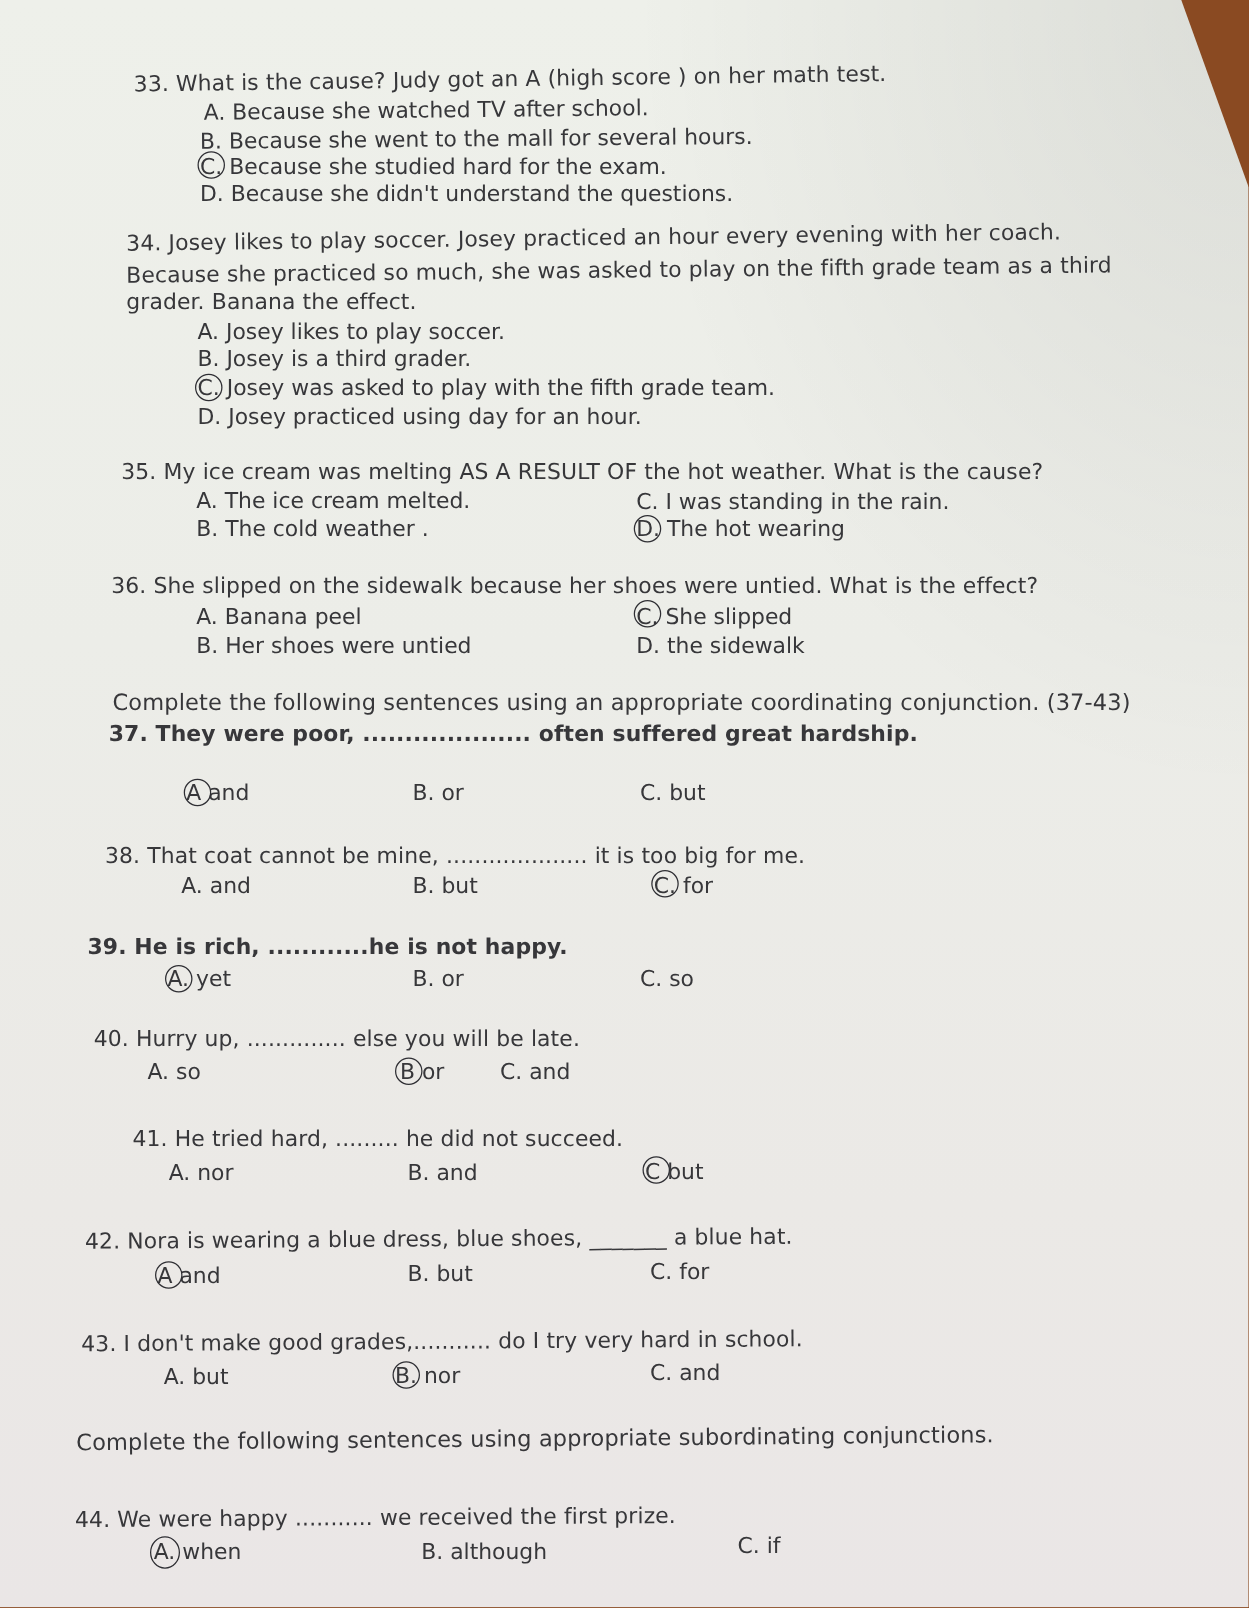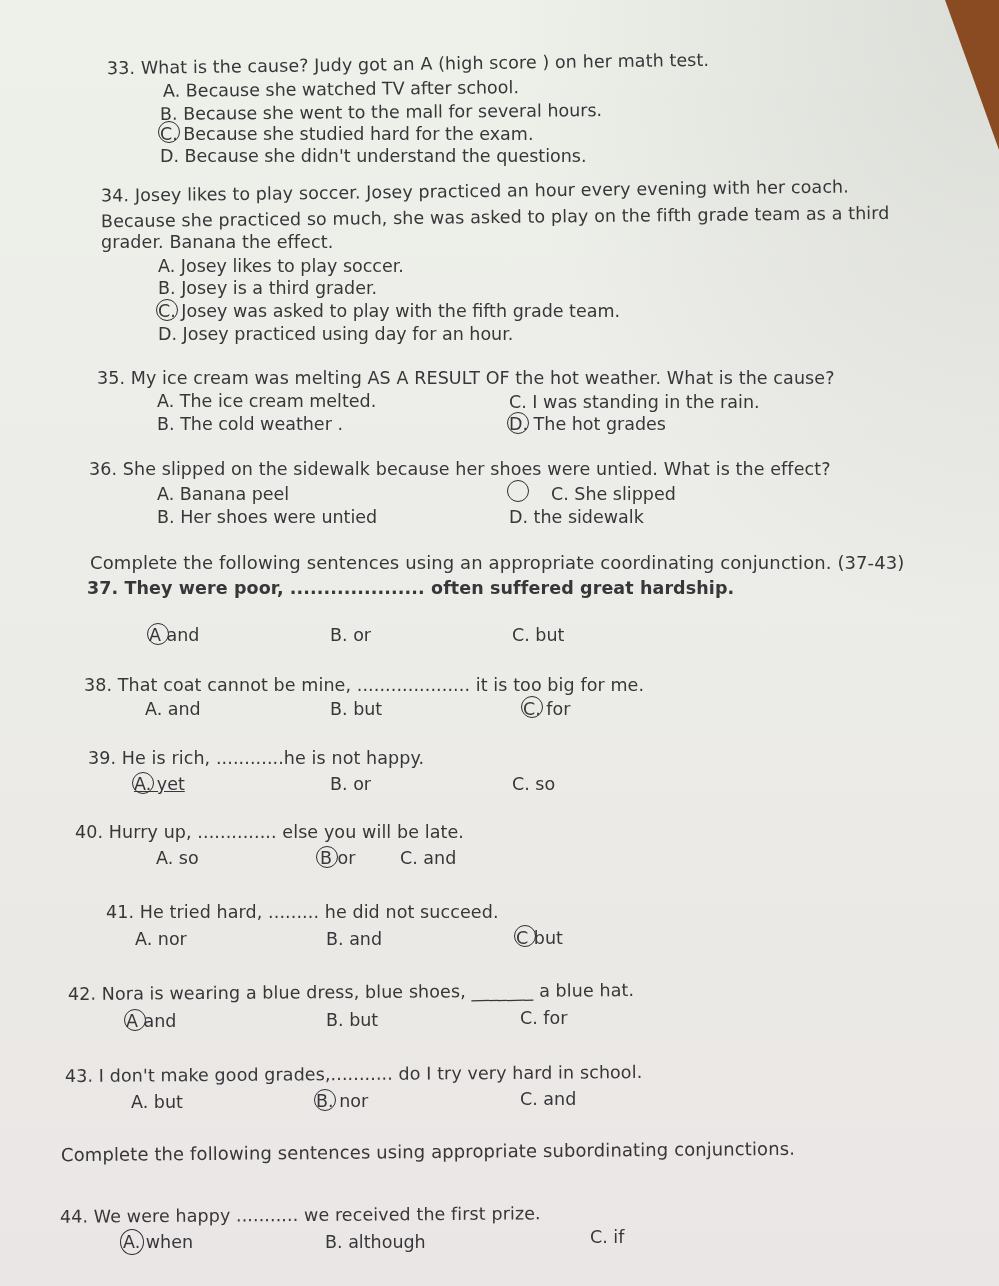--- a/index.html
+++ b/index.html
@@ -49,52 +49,52 @@
 <div class="opt" style="left:158px;top:256px;">A. Josey likes to play soccer.</div>
 <div class="opt" style="left:158px;top:278px;">B. Josey is a third grader.</div>
 <div class="opt" style="left:158px;top:301px;">C. Josey was asked to play with the fifth grade team.</div>
 <div class="circle" style="left:160px;top:300px;"></div>
 <div class="opt" style="left:158px;top:324px;">D. Josey practiced using day for an hour.</div>
 
 <div class="line" style="left:97px;top:368px;">35. My ice cream was melting AS A RESULT OF the hot weather. What is the cause?</div>
 <div class="opt" style="left:157px;top:391px;">A. The ice cream melted.</div>
 <div class="opt" style="left:509px;top:392px;">C. I was standing in the rain.</div>
 <div class="opt" style="left:157px;top:414px;">B. The cold weather .</div>
-<div class="opt" style="left:509px;top:414px;">D. The hot grades</div>
+<div class="opt" style="left:509px;top:414px;">D. The hot wearing</div>
 <div class="circle" style="left:511px;top:413px;"></div>
 
 <div class="line" style="left:89px;top:459px;">36. She slipped on the sidewalk because her shoes were untied. What is the effect?</div>
 <div class="opt" style="left:157px;top:484px;">A. Banana peel</div>
-<div class="opt" style="left:509px;top:484px;margin-left:42px;">C. She slipped</div>
+<div class="opt" style="left:509px;top:484px;">C. She slipped</div>
 <div class="circle" style="left:511px;top:481px;"></div>
 <div class="opt" style="left:157px;top:507px;">B. Her shoes were untied</div>
 <div class="opt" style="left:509px;top:507px;">D. the sidewalk</div>
 
 <div class="line heading" style="left:90px;top:552px;">Complete the following sentences using an appropriate coordinating conjunction. (37-43)</div>
 
 <div class="line" style="left:87px;top:578px;font-weight:bold;">37. They were poor, .................... often suffered great hardship.</div>
 <div class="opt" style="left:149px;top:625px;">A and</div>
 <div class="circle" style="left:151px;top:624px;"></div>
 <div class="opt" style="left:330px;top:625px;">B. or</div>
 <div class="opt" style="left:512px;top:625px;">C. but</div>
 
 <div class="line" style="left:84px;top:675px;">38. That coat cannot be mine, .................... it is too big for me.</div>
 <div class="opt" style="left:145px;top:699px;">A. and</div>
 <div class="opt" style="left:330px;top:699px;">B. but</div>
 <div class="opt" style="left:523px;top:699px;">C. for</div>
 <div class="circle" style="left:525px;top:697px;"></div>
 
-<div class="line" style="left:88px;top:748px;">39. He is rich, ............he is not happy.</div>
-<div class="opt" style="left:134px;top:774px;text-decoration:underline;">A. yet</div>
+<div class="line" style="left:70px;top:748px;font-weight:bold;">39. He is rich, ............he is not happy.</div>
+<div class="opt" style="left:134px;top:774px;">A. yet</div>
 <div class="circle" style="left:136px;top:773px;"></div>
 <div class="opt" style="left:330px;top:774px;">B. or</div>
 <div class="opt" style="left:512px;top:774px;">C. so</div>
 
 <div class="line" style="left:75px;top:822px;">40.  Hurry up, .............. else you will be late.</div>
-<div class="opt" style="left:118px;top:848px;margin-left:38px;">A. so</div>
+<div class="opt" style="left:118px;top:848px;">A. so</div>
 <div class="opt" style="left:320px;top:848px;text-align:right;">B or</div>
 <div class="circle" style="left:320px;top:847px;"></div>
 <div class="opt" style="left:400px;top:848px;">C. and</div>
 
 <div class="line" style="left:74px;top:902px;margin-left:32px;">41. He tried hard, ......... he did not succeed.</div>
 <div class="opt" style="left:135px;top:929px;">A. nor</div>
 <div class="opt" style="left:326px;top:929px;">B. and</div>
 <div class="opt" style="left:516px;top:928px;">C but</div>
 <div class="circle" style="left:518px;top:926px;"></div>
 
@@ -108,14 +108,14 @@
 <div class="opt" style="left:131px;top:1092px;">A. but</div>
 <div class="opt" style="left:316px;top:1091px;">B. nor</div>
 <div class="circle" style="left:318px;top:1090px;"></div>
 <div class="opt" style="left:520px;top:1089px;">C. and</div>
 
 <div class="line heading" style="left:61px;top:1141px;transform:rotate(-0.5deg);">Complete the following sentences using appropriate subordinating conjunctions.</div>
 
 <div class="line" style="left:60px;top:1205px;transform:rotate(-0.4deg);">44.  We were happy ........... we received the first prize.</div>
 <div class="opt" style="left:123px;top:1232px;">A. when</div>
 <div class="circle" style="left:124px;top:1230px;width:22px;height:24px;"></div>
-<div class="opt" style="left:325px;top:1232px;">B. although</div>
+<div class="opt" style="left:337px;top:1232px;">B. although</div>
 <div class="opt" style="left:590px;top:1227px;">C. if</div>
 
 </body></html>

